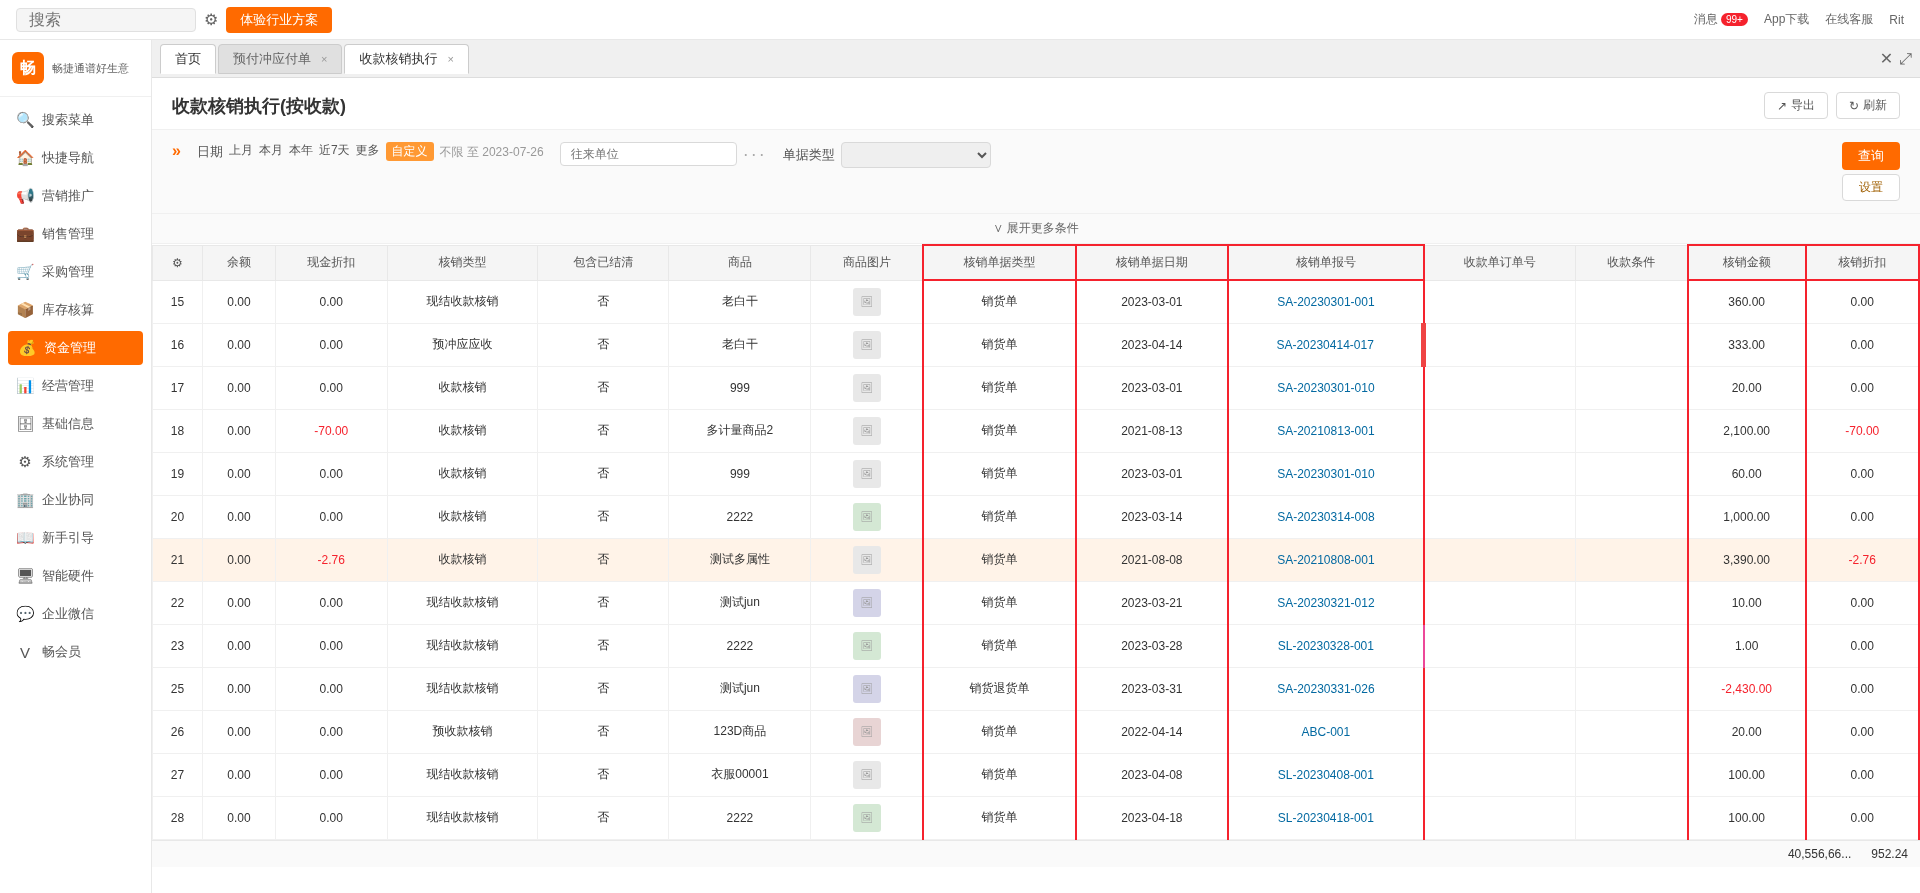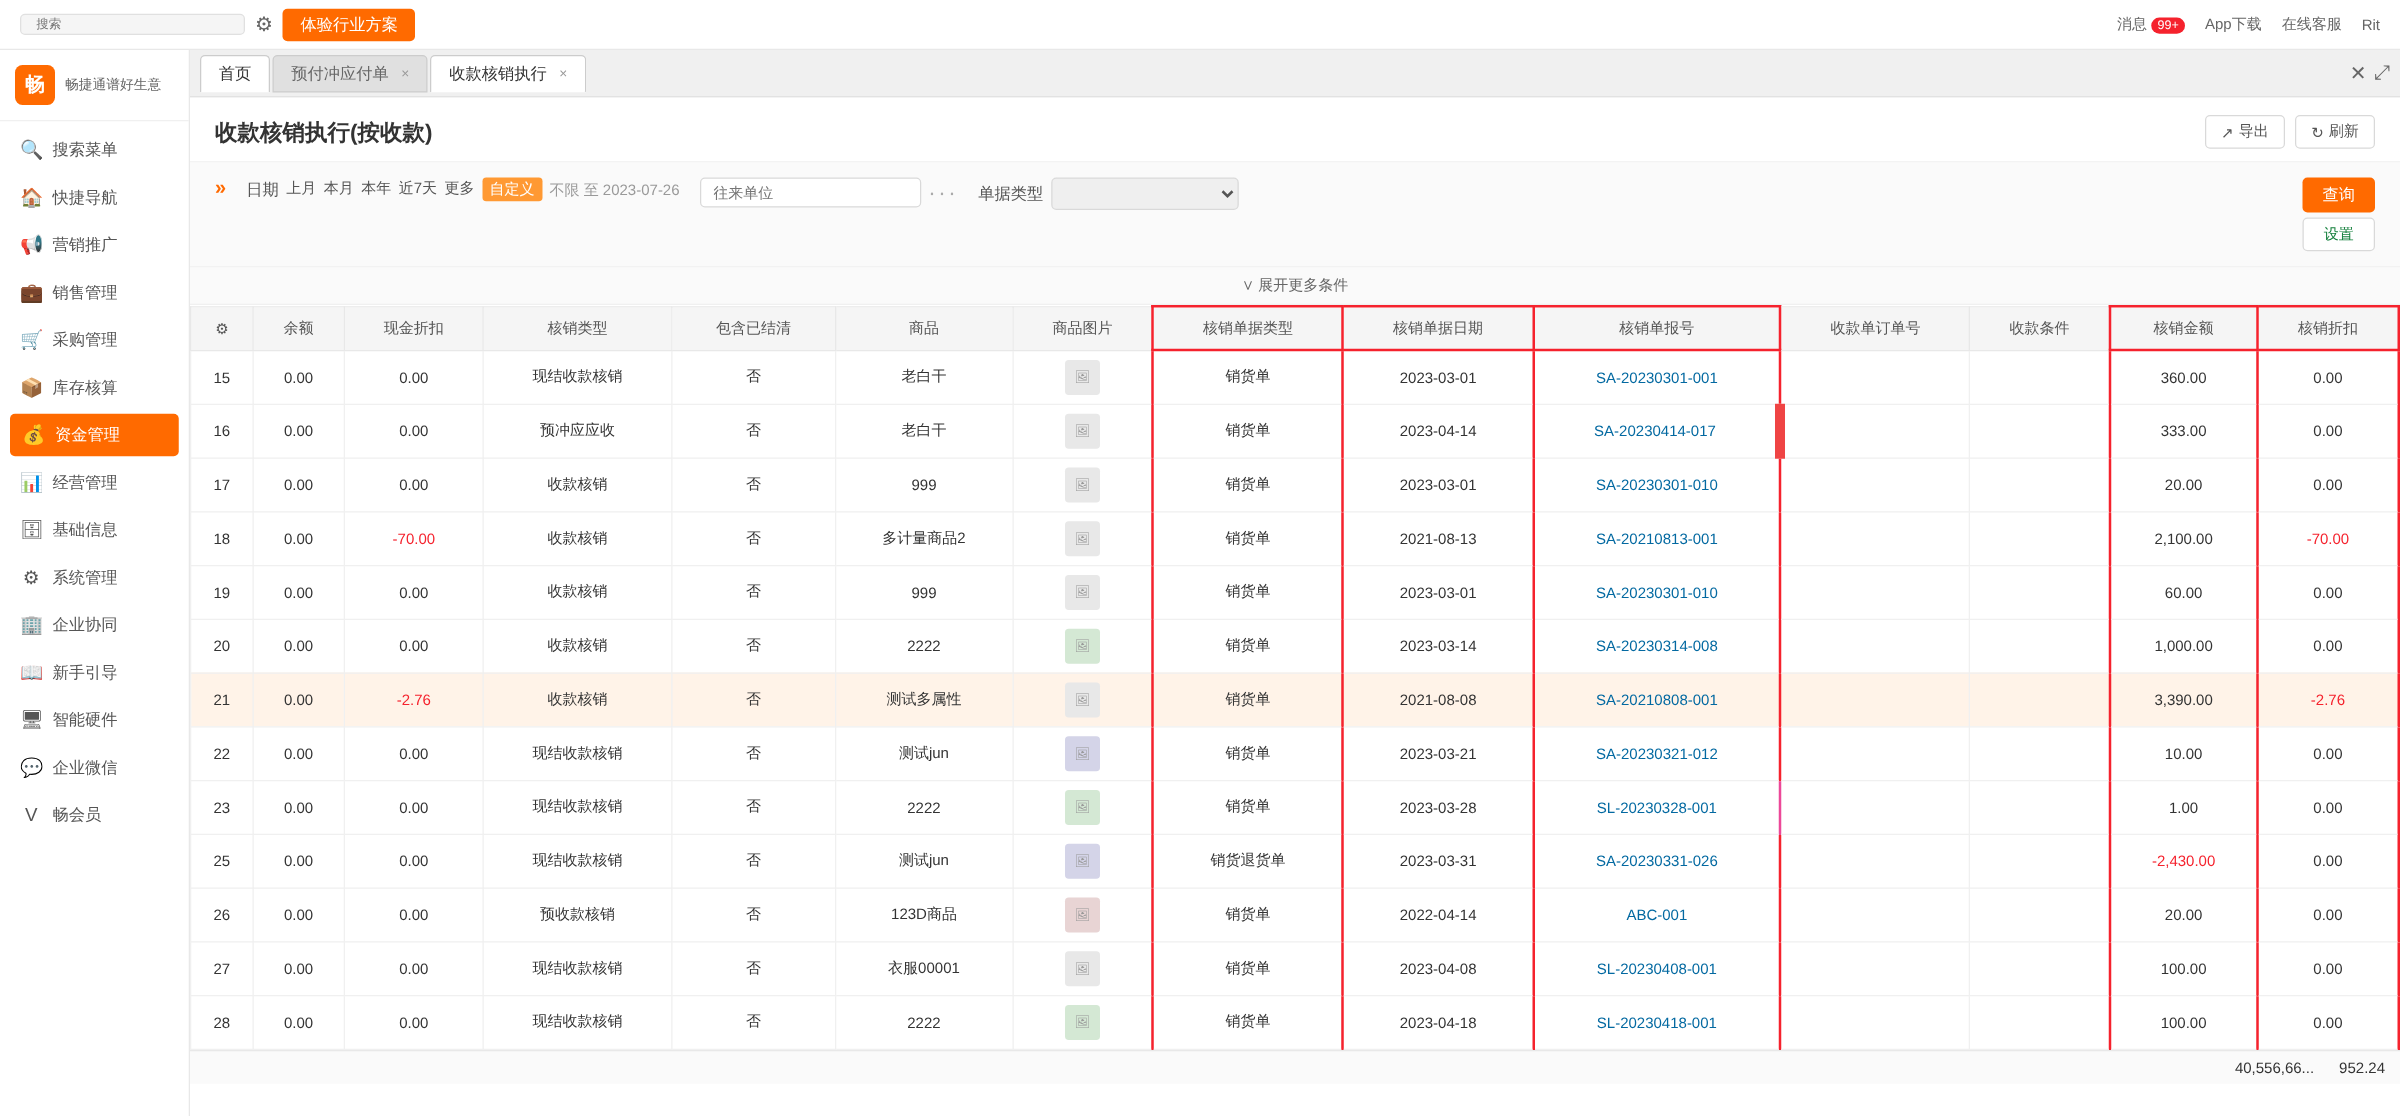--- a/index.html
+++ b/index.html
@@ -9,21 +9,21 @@
     .top-bar {
       height: 40px;
       background: #fff;
       display: flex;
       align-items: center;
       padding: 0 16px;
       border-bottom: 1px solid #e8e8e8;
       gap: 12px;
     }
     .top-bar-left { display: flex; align-items: center; gap: 8px; flex: 1; }
-    .top-bar-search { color: #999; font-size: 10px; background: #f5f5f5; border: 1px solid #e0e0e0; border-radius: 4px; padding: 2px 12px; width: 180px; }
+    .top-bar-search { color: #999; font-size: 16px; background: #f5f5f5; border: 1px solid #e0e0e0; border-radius: 4px; padding: 2px 12px; width: 180px; }
     .top-bar-gear { color: #666; font-size: 16px; cursor: pointer; }
     .btn-orange { background: #ff6a00; color: #fff; border: none; border-radius: 4px; padding: 4px 14px; font-size: 13px; cursor: pointer; }
     .top-bar-right { display: flex; align-items: center; gap: 16px; font-size: 12px; color: #666; }
     .badge-red { background: #f5222d; color: #fff; border-radius: 8px; padding: 1px 5px; font-size: 10px; }
 
     
     .layout { display: flex; height: calc(100vh - 40px); }
 
     
     .sidebar {
@@ -118,21 +118,21 @@
     .filter-group { display: flex; align-items: center; gap: 6px; font-size: 13px; }
     .filter-label { color: #555; }
     .date-links { display: flex; gap: 6px; }
     .date-link { color: #555; cursor: pointer; font-size: 12px; }
     .date-custom { color: #fff; background: #ff9933; border-radius: 3px; padding: 1px 6px; font-size: 12px; cursor: pointer; }
     .date-range { color: #999; font-size: 12px; margin-top: 2px; }
     .filter-input { border: 1px solid #d9d9d9; border-radius: 4px; padding: 4px 10px; font-size: 12px; min-width: 150px; color: #555; }
     .filter-dots { color: #aaa; font-size: 18px; letter-spacing: 2px; }
     .filter-select { border: 1px solid #d9d9d9; border-radius: 4px; padding: 4px 10px; font-size: 12px; min-width: 150px; color: #555; }
     .btn-query { background: #ff6a00; color: #fff; border: none; border-radius: 4px; padding: 5px 16px; font-size: 13px; cursor: pointer; }
-    .btn-setting { background: #fff; border: 1px solid #d9d9d9; border-radius: 4px; padding: 4px 12px; font-size: 12px; cursor: pointer; color: #15803d; }
+    .btn-setting { background: #fff; border: 1px solid #d9d9d9; border-radius: 4px; padding: 4px 12px; font-size: 12px; cursor: pointer; color: #a16207; }
 
     
     .expand-bar {
       text-align: center;
       padding: 6px;
       background: #fafafa;
       border-bottom: 1px solid #f0f0f0;
       cursor: pointer;
       color: #666;
       font-size: 12px;
@@ -402,21 +402,21 @@
                 <tr>
     <td>16</td>
     <td>0.00</td>
     <td style="">0.00</td>
     <td>预冲应应收</td>
     <td>否</td>
     <td>老白干</td>
     <td><div class="img-placeholder gray">🖼</div></td>
     <td style="border-left:2px solid #f5222d;border-right:2px solid #f5222d;">销货单</td>
     <td style="border-left:2px solid #f5222d;border-right:2px solid #f5222d;">2023-04-14</td>
-    <td style="border-left:2px solid #f5222d;border-right:8px solid #ef4444;margin-top:24px;"><a class="link-blue">SA-20230414-017</a></td>
+    <td style="border-left:2px solid #f5222d;border-right:5px solid #ef4444;margin-top:24px;"><a class="link-blue">SA-20230414-017</a></td>
     <td></td>
     <td></td>
     <td style="border-left:2px solid #f5222d;border-right:2px solid #f5222d;">333.00</td>
     <td style="border-left:2px solid #f5222d;border-right:2px solid #f5222d;">0.00</td>
   </tr>
                 <tr>
     <td>17</td>
     <td>0.00</td>
     <td style="">0.00</td>
     <td>收款核销</td>

